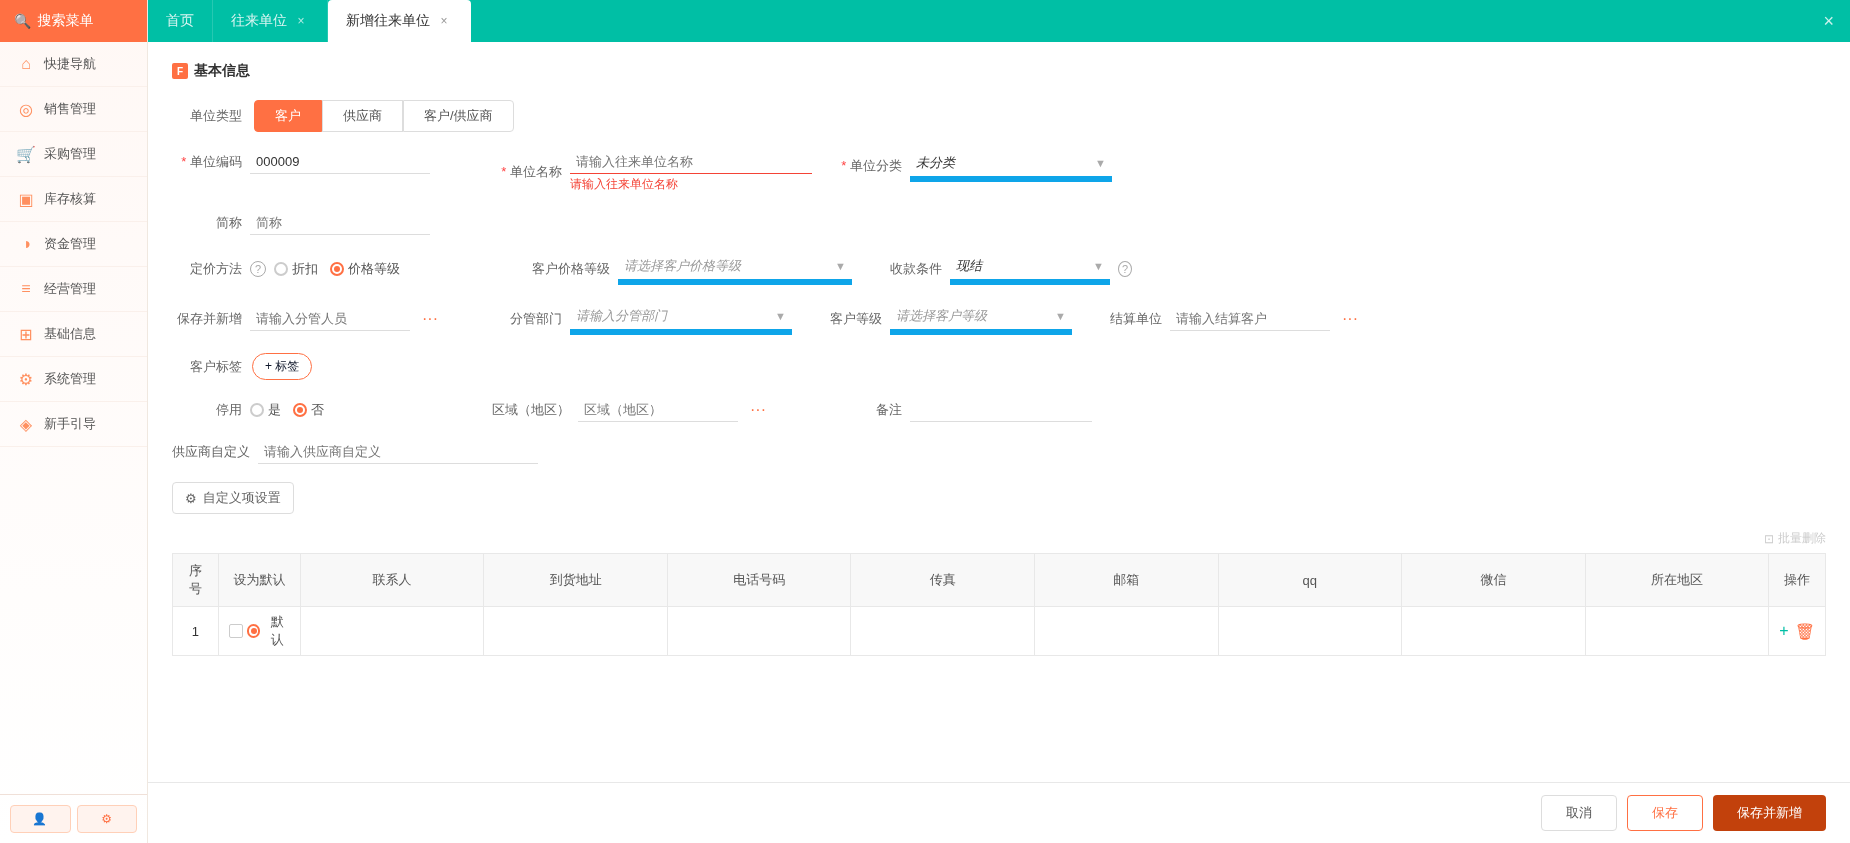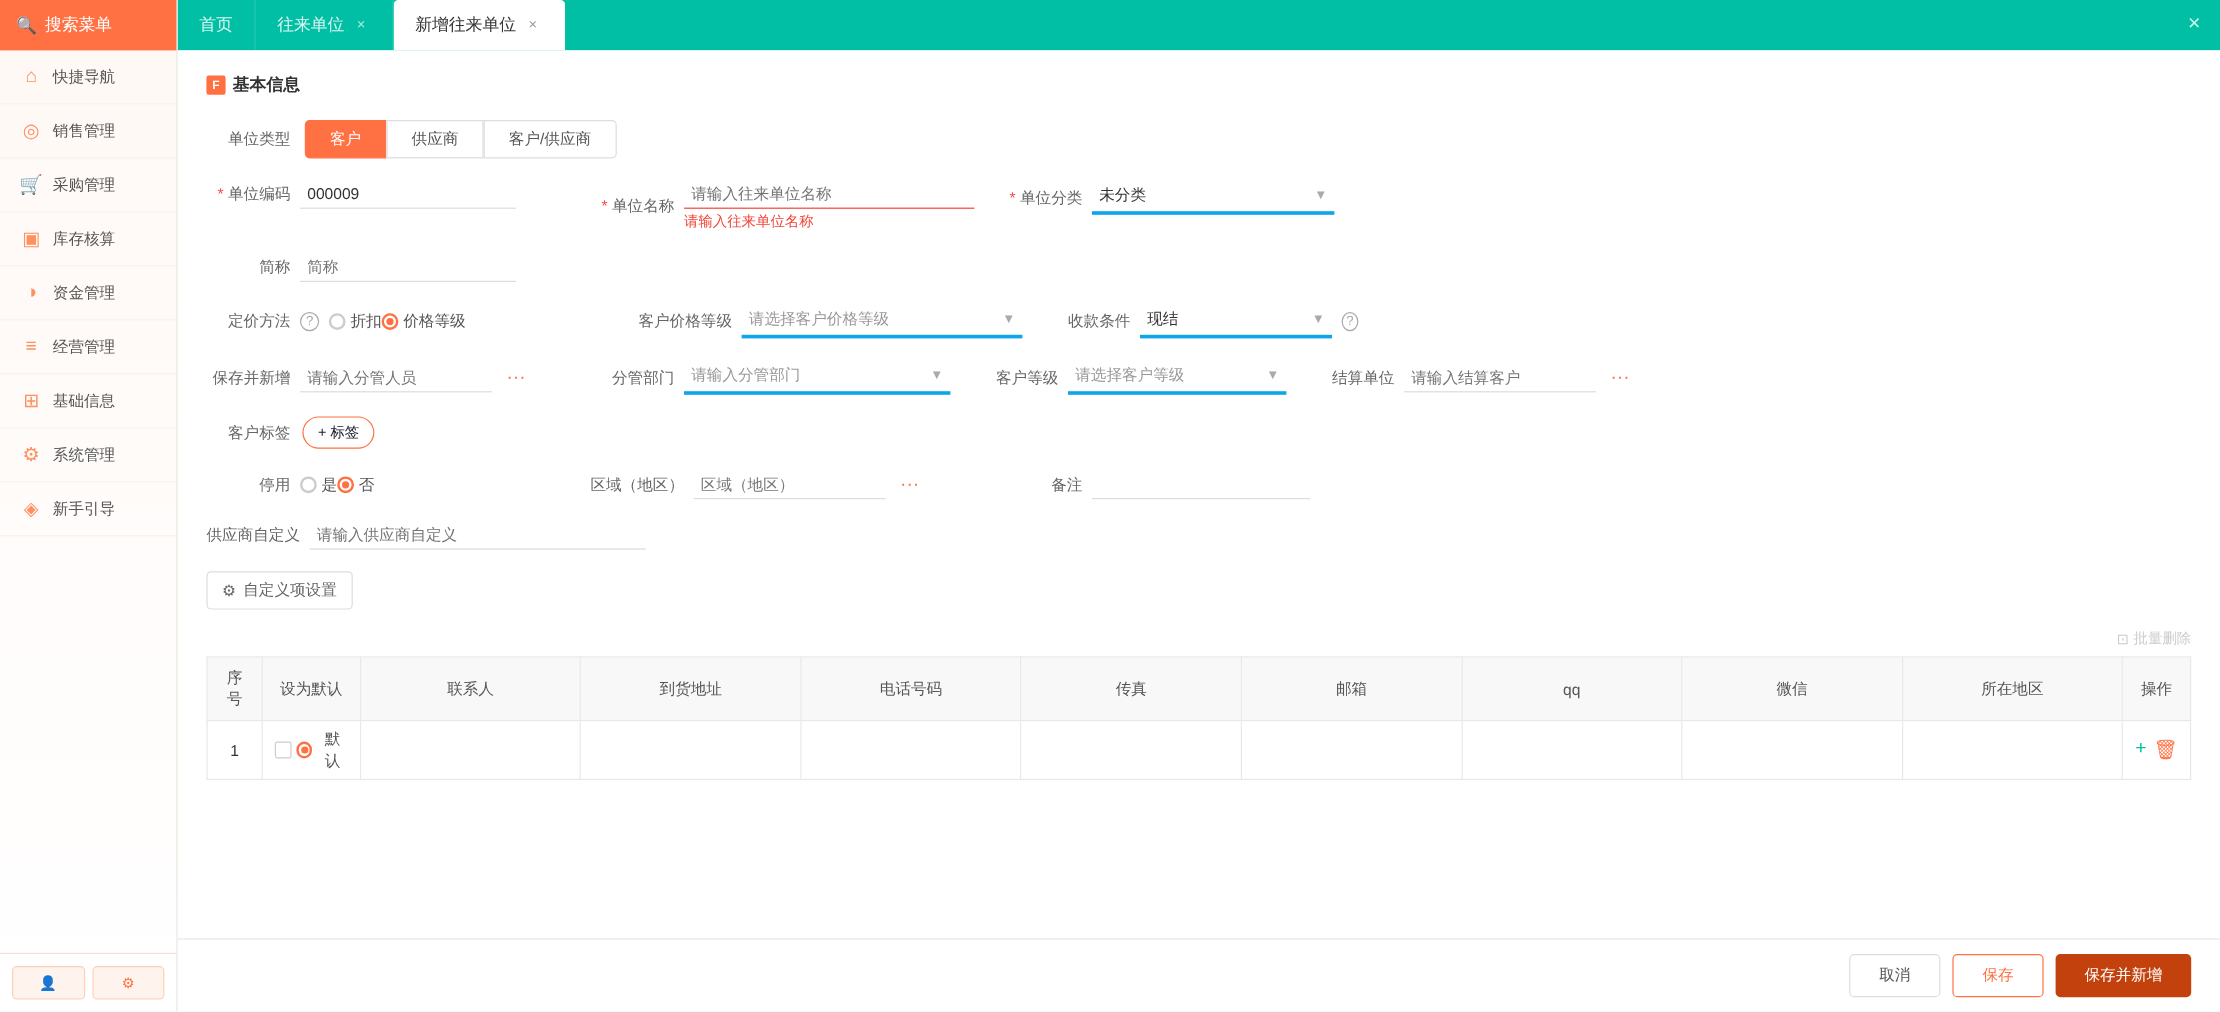--- a/index.html
+++ b/index.html
@@ -72,21 +72,20 @@
     }
 
     
     .tab-bar {
       background: #00bfa5;
       display: flex;
       align-items: center;
       height: 42px;
       padding: 0 0 0 0;
       flex-shrink: 0;
-      font-family: Liberation Mono, monospace;
     }
     .tab {
       display: flex;
       align-items: center;
       gap: 6px;
       padding: 0 18px;
       height: 100%;
       font-size: 14px;
       cursor: pointer;
       color: rgba(255,255,255,0.85);
@@ -192,40 +191,41 @@
     }
     .form-input-wrap {
       display: flex;
       flex-direction: column;
       flex: 1;
     }
 
     
     .form-select {
       border: none;
-      border-bottom: 3px solid #0ea5e9;
+      border-bottom: 6px solid #0ea5e9;
       padding: 4px 6px;
       font-size: 13px;
       color: #333;
       background: transparent;
       display: flex;
       align-items: center;
       gap: 4px;
       cursor: pointer;
       min-width: 160px;
       flex: 1;
+      font-style: italic;
     }
     .select-text { flex: 1; color: #999; }
     .select-arrow { color: #aaa; font-size: 11px; }
 
     
     .radio-group {
       display: flex;
       align-items: flex-end;
-      gap: 0;
+      gap: 12px;
     }
     .radio-item {
       display: flex;
       align-items: center;
       gap: 4px;
       cursor: pointer;
       font-size: 13px;
       color: #555;
     }
     .radio-circle {

